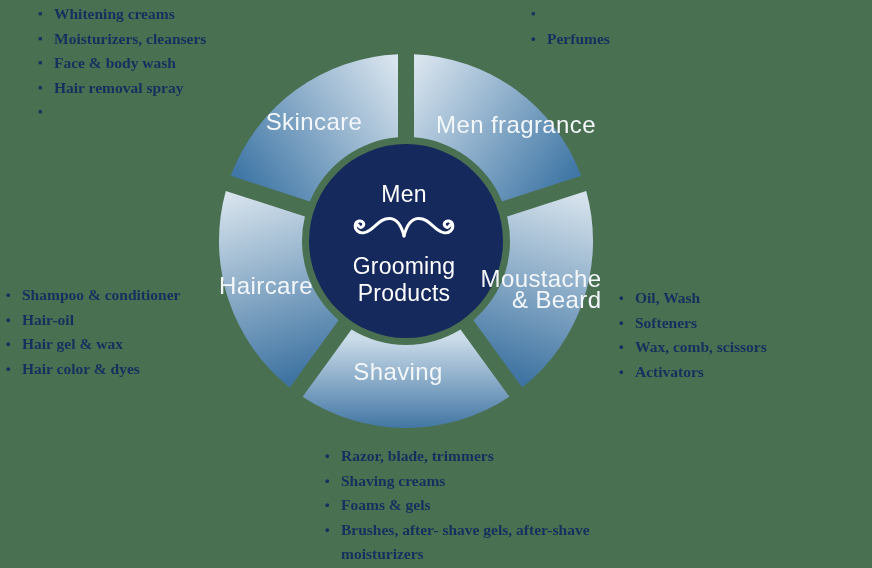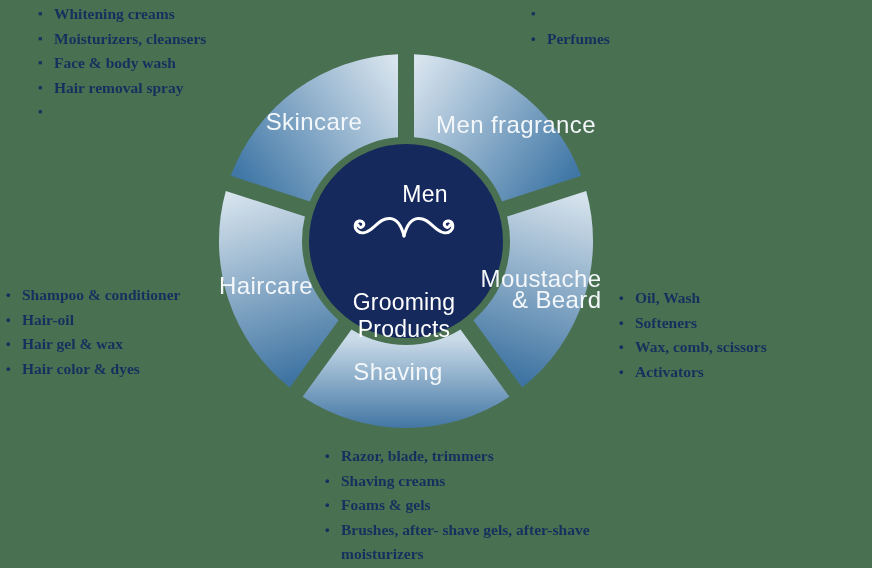--- a/index.html
+++ b/index.html
@@ -84,22 +84,22 @@
     <path d="M225.8,190.9 A187,187 0 0 0 289.8,387.5 L338.6,320.2 A104,104 0 0 1 304.9,216.6 Z" fill="url(#grad-haircare)"></path>
 
     <circle cx="406" cy="241" r="97" fill="#16295C"></circle>
 
     <g transform="translate(404,230)" stroke="#FFFFFF" stroke-width="3" fill="none" stroke-linecap="round">
       <path d="M 0 6 C 2 -2 6 -11 14 -11.5 C 23 -12 28 -4 34 0 C 38 3 43 4 46.5 1 C 50 -2 49.5 -8 45 -9 C 41.5 -9.7 39 -6.5 41 -3.8 C 42.6 -1.7 45.5 -2.6 46 -5"></path>
       <path d="M 0 6 C -2 -2 -6 -11 -14 -11.5 C -23 -12 -28 -4 -34 0 C -38 3 -43 4 -46.5 1 C -50 -2 -49.5 -8 -45 -9 C -41.5 -9.7 -39 -6.5 -41 -3.8 C -42.6 -1.7 -45.5 -2.6 -46 -5"></path>
     </g>
   </svg>
 
-  <div class="clabel center-label" style="left:404px;top:194px;margin-left:21px;">Men</div>
-  <div class="clabel center-label" style="left:404px;top:280px;margin-top:36px;">Grooming
+  <div class="clabel center-label" style="left:404px;top:194px;">Men</div>
+  <div class="clabel center-label" style="left:404px;top:280px;">Grooming
 Products</div>
 
   <div class="clabel seg-label" style="left:314px;top:121px;">Skincare</div>
   <div class="clabel seg-label" style="left:480px;top:124px;margin-left:36px;">Men fragrance</div>
   <div class="clabel seg-label" style="left:541px;top:289px;text-align:right;">Moustache
 &amp; Beard</div>
   <div class="clabel seg-label" style="left:398px;top:371px;text-align:right;">Shaving</div>
   <div class="clabel seg-label" style="left:266px;top:285px;">Haircare</div>
 
   <ul id="list-skincare" class="blist">

